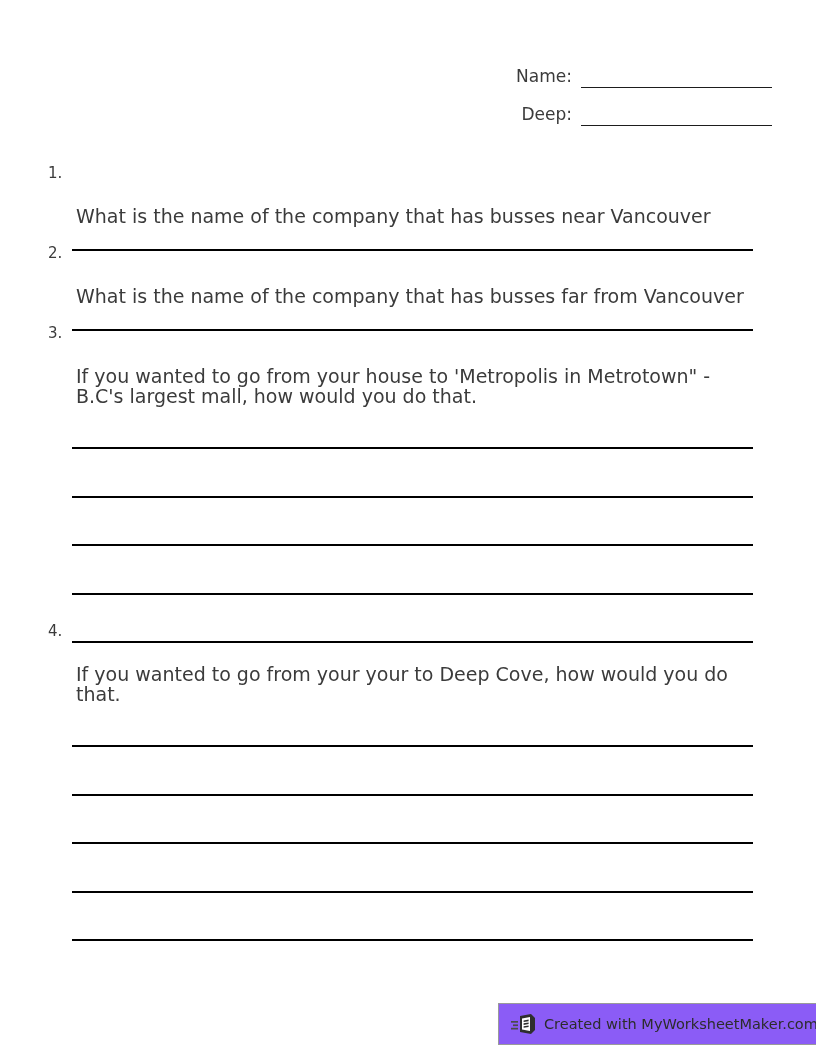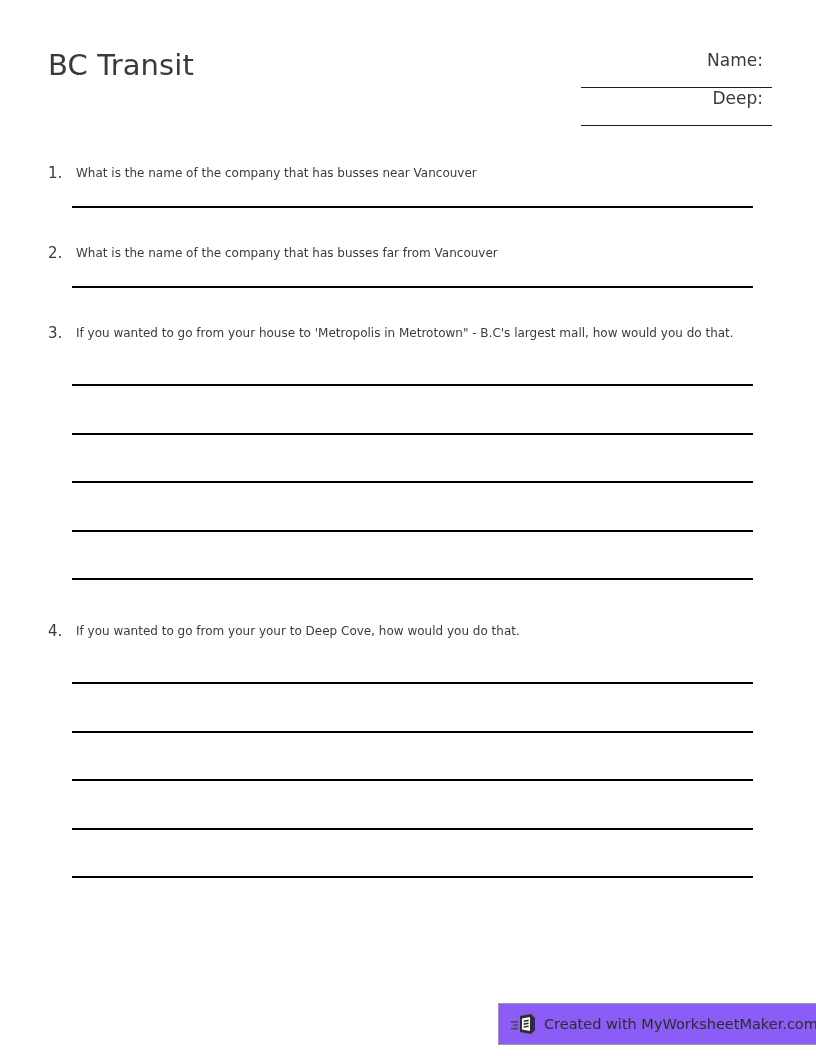--- a/index.html
+++ b/index.html
@@ -38,21 +38,20 @@
     position: absolute;
     left: 500px;
     top: 50px;
     width: 272px;
   }
   .nd-row {
     display: flex;
     align-items: flex-end;
     justify-content: flex-end;
     height: 38px;
-    flex-direction: column;
   }
   .nd-label {
     font-size: 17px;
     color: #3b3b3b;
     padding-right: 9px;
     padding-bottom: 2px;
     white-space: nowrap;
   }
   .nd-line {
     width: 191px;
@@ -78,24 +77,25 @@
   }
   .q-number {
     width: 28px;
     flex: 0 0 28px;
     font-size: 15px;
     line-height: 20px;
     color: #3b3b3b;
   }
   .q-text {
     flex: 1 1 auto;
-    font-size: 12px;
+    font-size: 19px;
     line-height: 20px;
     color: #3b3b3b;
     max-width: 676px;
+    margin-top: 43px;
   }
   .answer-lines {
     position: relative;
     margin-left: 24px;
     width: 681px;
   }
   .answer-line {
     border-bottom: 2px solid #000000;
     height: 46.5px;
   }
@@ -128,21 +128,20 @@
     font-size: 14.5px;
     color: #2c2c2c;
     white-space: nowrap;
   }
 </style>
 </head>
 <body>
 
 <div class="header">
 
-  <div class="worksheet-title">BC Transit</div>
 
   <div class="namedate">
 
     <div class="nd-row">
       <span class="nd-label">Name:</span>
       <span class="nd-line"></span>
     </div>
 
     <div class="nd-row">
       <span class="nd-label">Deep:</span>

